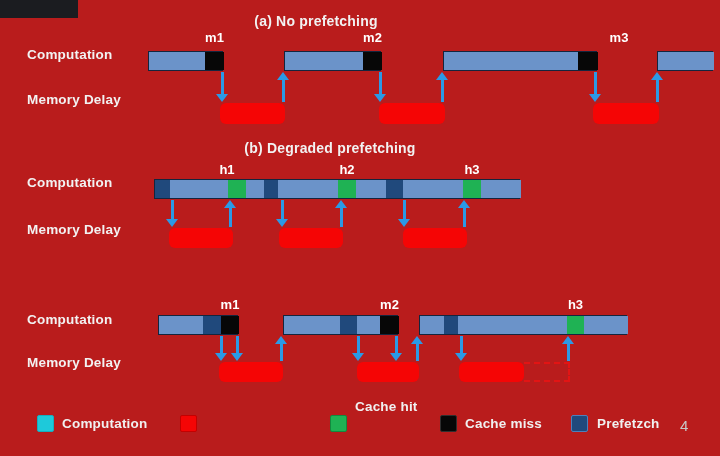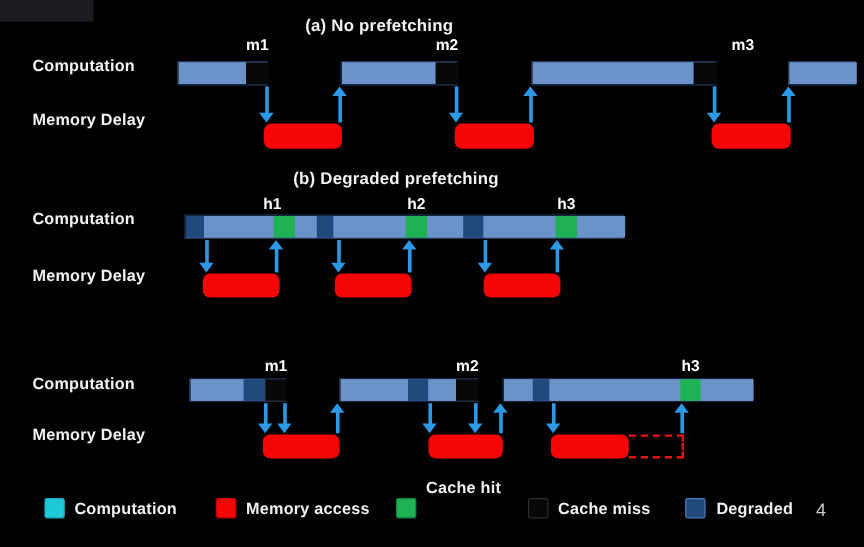--- a/index.html
+++ b/index.html
@@ -27,21 +27,21 @@
   .arrow{position:absolute;width:12px;}
   .arrow .shaft{position:absolute;left:4.5px;width:3px;}
   .arrow .head{position:absolute;left:0;width:0;height:0;}
   .legend-swatch{position:absolute;width:17px;height:17px;box-sizing:border-box;border-radius:2px;}
   .legend-label{position:absolute;font-size:13.5px;font-weight:700;color:#f0f0f0;white-space:nowrap;letter-spacing:.2px;}
   #page-number{position:absolute;font-size:15px;font-weight:400;color:#c8c8c8;}
 </style>
 </head>
 <body>
 
-<div id="canvas" style="width: 720px; height: 456px; background: #000000;">
+<div id="canvas" style="width: 720px; height: 456px; background: #b91c1c;">
   <div id="corner-strip" class="abs" style="left: 0px; top: 0px; width: 78px; height: 18px; background: rgb(27, 28, 32);"></div>
   <div id="diagram" class="abs" style="left:0;top:0;width:100%;height:100%;">
       <div class="sec-title" style="left: 316px; top: 13px;">(a) No prefetching</div>
       <div class="row-label" style="left: 27px; top: 47px;">Computation</div>
       <div class="row-label" style="left: 27px; top: 92px;">Memory Delay</div>
       <div class="comp-bar" style="left: 148px; top: 51px; width: 75px; height: 20px; border: 1px solid rgb(20, 37, 62); background: rgb(107, 147, 201);">
         <div class="comp-seg" style="left: 0px; width: 56px; background: rgb(107, 147, 201);"></div>
         <div class="comp-seg" style="left: 56px; width: 19px; background: rgb(7, 7, 7);"></div>
       </div>
       <div class="event-label" style="left: 214.5px; top: 30px;">m1</div>
@@ -189,22 +189,21 @@
       </div>
       <div class="arrow" style="left: 562px; top: 336px; height: 25px;">
         <div class="shaft" style="background: rgb(43, 153, 230); height: 18px; bottom: 0px;"></div>
         <div class="head" style="border-left: 6px solid transparent; border-right: 6px solid transparent; top: 0px; border-bottom: 8px solid rgb(43, 153, 230);"></div>
       </div>
     </div>
   <div id="legend" class="abs" style="left:0;top:0;width:100%;height:100%;">
       <div class="legend-swatch" style="left: 37px; top: 415px; background: rgb(30, 201, 218); border: 1.5px solid rgb(22, 174, 190);"></div>
       <div class="legend-label" style="left: 62px; top: 416px;">Computation</div>
       <div class="legend-swatch" style="left: 180px; top: 415px; background: rgb(245, 5, 5); border: 1.5px solid rgb(196, 0, 0);"></div>
-      <div class="legend-label" style="left: 205px; top: 416px;">Memory access</div>
       <div class="legend-swatch" style="left: 330px; top: 415px; background: rgb(31, 178, 84); border: 1.5px solid rgb(18, 138, 62);"></div>
       <div class="legend-label" style="left: 355px; top: 399px;">Cache hit</div>
       <div class="legend-swatch" style="left: 440px; top: 415px; background: rgb(7, 7, 7); border: 1.5px solid rgb(47, 47, 47);"></div>
       <div class="legend-label" style="left: 465px; top: 416px;">Cache miss</div>
       <div class="legend-swatch" style="left: 571px; top: 415px; background: rgb(32, 73, 124); border: 1.5px solid rgb(77, 128, 188);"></div>
-      <div class="legend-label" style="left: 597px; top: 416px;">Degraded</div>
+      <div class="legend-label" style="left: 597px; top: 416px;">Prefetzch</div>
     </div>
   <div id="page-number" style="left: 680px; top: 417px;">4</div>
 </div>
 
 </body></html>

